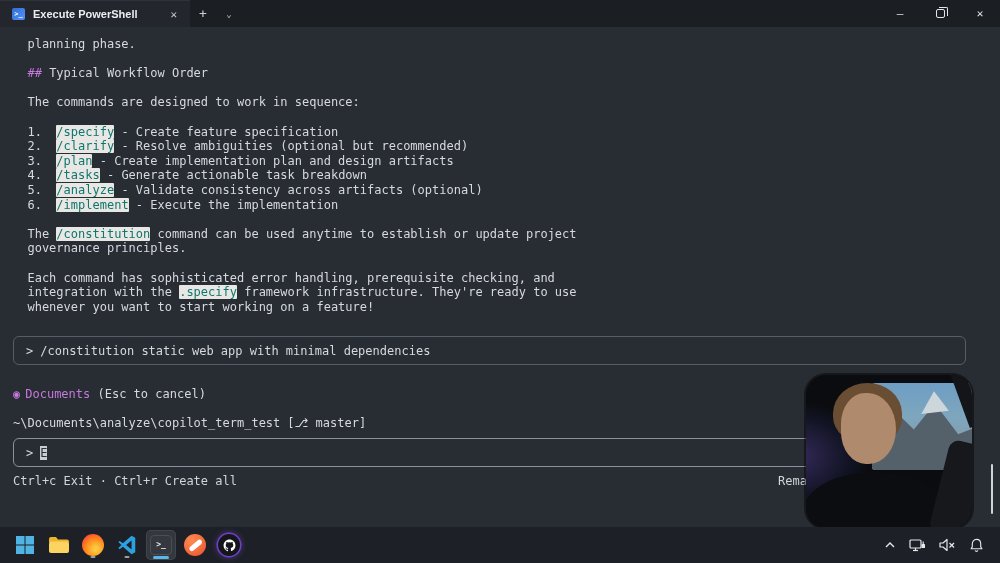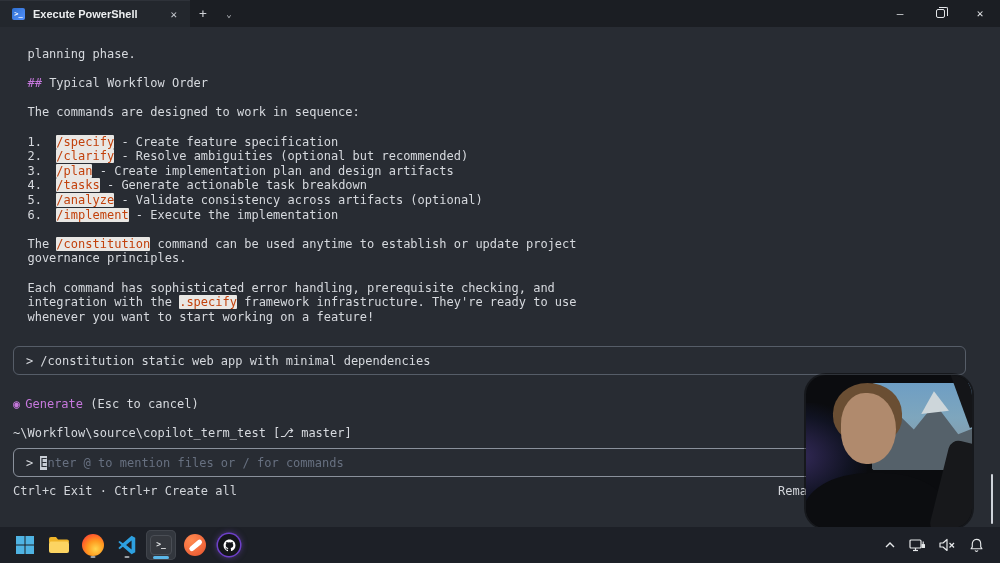--- a/index.html
+++ b/index.html
@@ -21,27 +21,27 @@
             justify-content:center; }
   .tb-chevron { font-size:9px; }
   .win-controls { margin-left:auto; display:flex; }
   .win-btn { width:40px; display:flex; align-items:center; justify-content:center;
              color:#e3e5e8; font-size:11px; }
   .restore-glyph { width:9px; height:9px; border:1px solid #e3e5e8; border-radius:2px; position:relative; }
   .restore-glyph::before { content:""; position:absolute; left:2px; top:-3px; width:8px; height:8px;
              border-top:1px solid #e3e5e8; border-right:1px solid #e3e5e8; border-radius:0 2px 0 0; }
 
   
-  .terminal { position:absolute; left:0; top:43px; width:1000px; height:500px; background:#282c33; }
+  .terminal { position:absolute; left:0; top:33px; width:1000px; height:500px; background:#282c33; }
   .term-output { position:absolute; left:13px; top:4px; font-size:12px; line-height:14.6px;
                  color:#d6d9de; white-space:pre; }
   .term-line { height:14.6px; }
   .seg-t { color:#d6d9de; }
   .seg-p { color:#c678dd; }
-  .seg-c { color:#c2410c; background:#e9e7e4; border-radius:1px; }
+  .seg-c { color:#0f766e; background:#e9e7e4; border-radius:1px; }
 
   .cmd-box { position:absolute; left:13px; top:303px; width:953px; height:29px;
              border:1px solid #565d68; border-radius:6px; display:flex; align-items:center;
              padding:0 12px; font-size:12px; color:#d6d9de; }
   .cmd-prompt { margin-right:7px; }
 
   .thinking-line { position:absolute; left:13px; top:354px; font-size:12px; }
   .spinner { color:#c678dd; margin-right:5px; }
   .thinking-label { color:#c678dd; }
   .thinking-hint { color:#d6d9de;margin-top:44px; }
@@ -134,32 +134,31 @@
 <div class="terminal">
 
   <div class="term-output"><div class="term-line"><span class="seg-t">  planning phase.</span></div><div class="term-line"> </div><div class="term-line"><span class="seg-t">  </span><span class="seg-p">##</span><span class="seg-t"> Typical Workflow Order</span></div><div class="term-line"> </div><div class="term-line"><span class="seg-t">  The commands are designed to work in sequence:</span></div><div class="term-line"> </div><div class="term-line"><span class="seg-t">  1.  </span><span class="seg-c">/specify</span><span class="seg-t"> - Create feature specification</span></div><div class="term-line"><span class="seg-t">  2.  </span><span class="seg-c">/clarify</span><span class="seg-t"> - Resolve ambiguities (optional but recommended)</span></div><div class="term-line"><span class="seg-t">  3.  </span><span class="seg-c">/plan</span><span class="seg-t"> - Create implementation plan and design artifacts</span></div><div class="term-line"><span class="seg-t">  4.  </span><span class="seg-c">/tasks</span><span class="seg-t"> - Generate actionable task breakdown</span></div><div class="term-line"><span class="seg-t">  5.  </span><span class="seg-c">/analyze</span><span class="seg-t"> - Validate consistency across artifacts (optional)</span></div><div class="term-line"><span class="seg-t">  6.  </span><span class="seg-c">/implement</span><span class="seg-t"> - Execute the implementation</span></div><div class="term-line"> </div><div class="term-line"><span class="seg-t">  The </span><span class="seg-c">/constitution</span><span class="seg-t"> command can be used anytime to establish or update project</span></div><div class="term-line"><span class="seg-t">  governance principles.</span></div><div class="term-line"> </div><div class="term-line"><span class="seg-t">  Each command has sophisticated error handling, prerequisite checking, and</span></div><div class="term-line"><span class="seg-t">  integration with the </span><span class="seg-c">.specify</span><span class="seg-t"> framework infrastructure. They're ready to use</span></div><div class="term-line"><span class="seg-t">  whenever you want to start working on a feature!</span></div></div>
 
   <div class="cmd-box">
     <span class="cmd-prompt">&gt;</span>
     <span>/constitution static web app with minimal dependencies</span>
   </div>
 
   <div class="thinking-line">
-    <span class="spinner">◉</span><span class="thinking-label">Generate</span>
+    <span class="spinner">◉</span><span class="thinking-label">Documents</span>
     <span class="thinking-hint">(Esc to cancel)</span>
   </div>
 
   <div class="path-line">
-    <span>~\Workflow\source\copilot_term_test</span><span class="branch">[⎇ master]</span>
+    <span>~\Documents\analyze\copilot_term_test</span><span class="branch">[⎇ master]</span>
   </div>
 
   <div class="input-box">
     <span class="input-prompt">&gt;</span>
     <span class="cursor-block" id="cursor-char">E</span>
-      <span class="placeholder-rest" id="placeholder-rest">nter @ to mention files or / for commands</span>
   </div>
 
   <div class="status-line">
     <span>Ctrl+c Exit · Ctrl+r Create all</span>
     <span class="status-right">Rema</span>
   </div>
 
   <div class="scrollbar-thumb"></div>
 </div>
 

